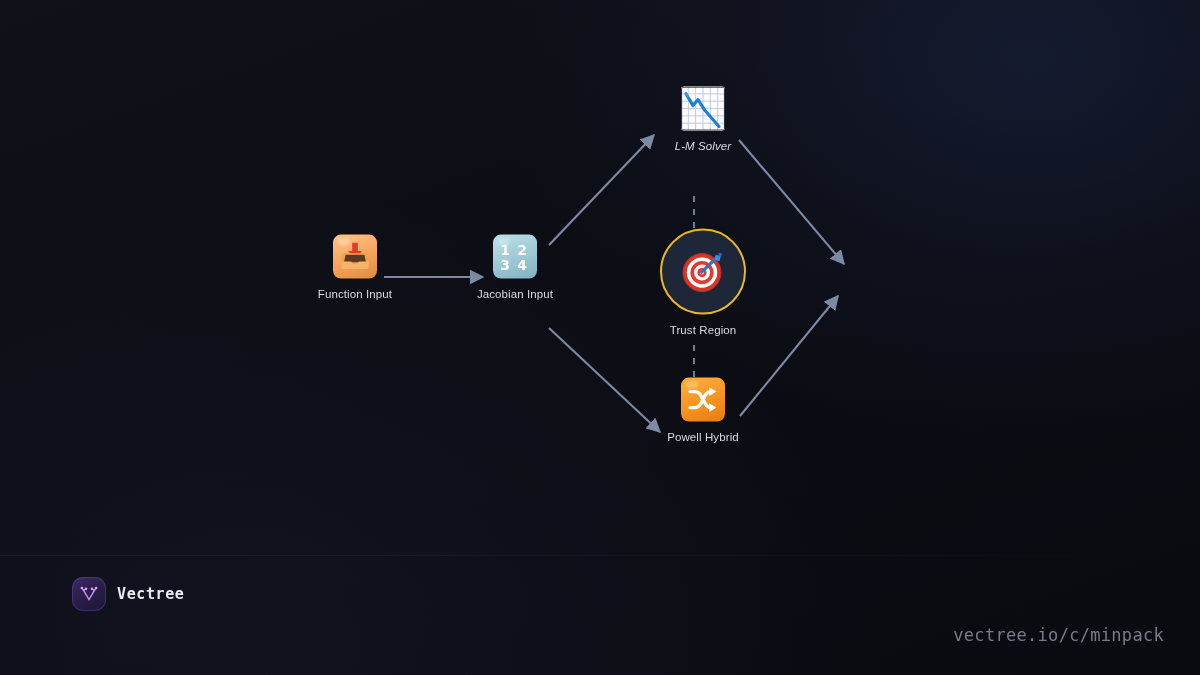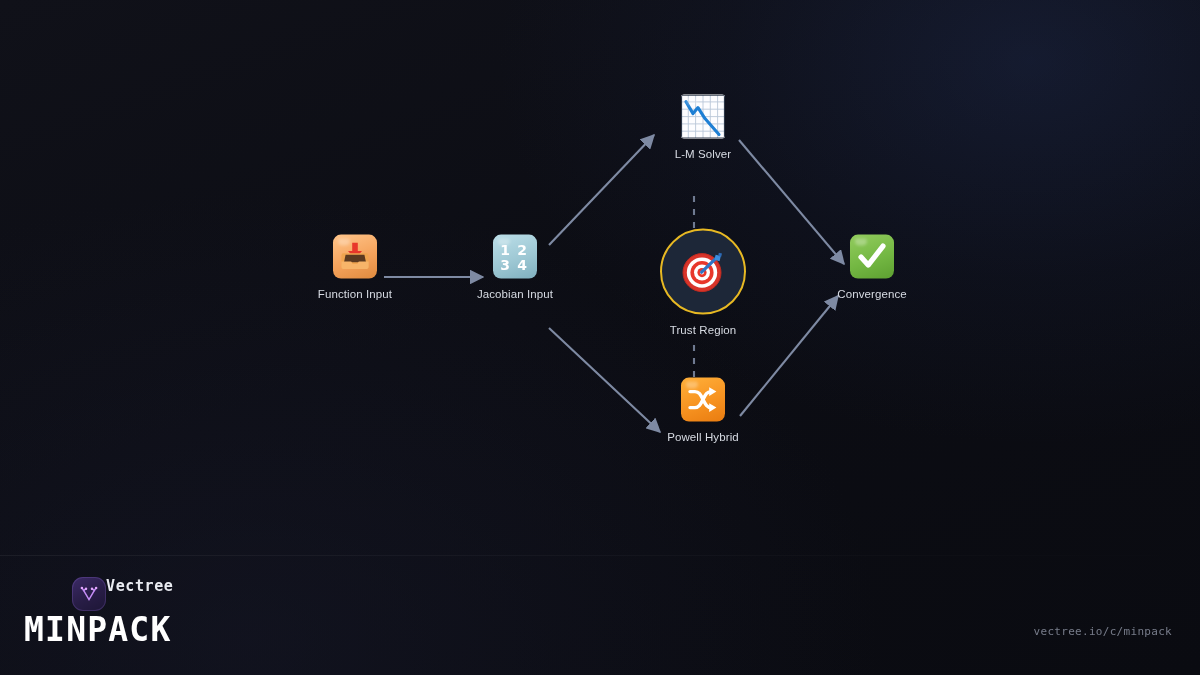--- a/index.html
+++ b/index.html
@@ -70,43 +70,43 @@
     display:flex; align-items:center; justify-content:center;
   }
 
   
   #divider {
     position:absolute; left:0; top:555px; width:1200px; height:1px;
     background:linear-gradient(90deg, rgba(255,255,255,0.055) 0%, rgba(255,255,255,0.028) 55%, rgba(255,255,255,0.0) 100%);
   }
   #brand {
     position:absolute; left:24px; top:577px;
-    display:flex; align-items:flex-start; padding-left:48px;
+    display:flex; align-items:center; gap:11px;padding-left:48px;
   }
   #brand-logo {
     width:34px; height:34px; border-radius:11px;
     background:linear-gradient(150deg,#3c2a67 0%,#281d46 55%,#1d1636 100%);
     display:flex; align-items:center; justify-content:center;
     box-shadow:inset 0 0 0 1px rgba(160,120,230,0.22);
   }
   #brand-name {
     font-family:"DejaVu Sans Mono", monospace;
     font-size:15px; font-weight:700; color:#e9ebf1;
     letter-spacing:0.6px;
   }
   #page-title {
     position:absolute; left:24px; top:613px;
     font-family:"DejaVu Sans Mono", monospace;
     font-size:33px; font-weight:700; color:#ffffff;
     letter-spacing:1.2px; line-height:1;
   }
   #page-url {
-    position:absolute; right:28px; top:625px;
+    position:absolute; right:36px; top:625px;
     font-family:"DejaVu Sans Mono", monospace;
-    font-size:11px; color:#777c8a;
+    font-size:17px; color:#777c8a;
     letter-spacing:0.3px;
   }
 </style>
 </head>
 <body>
 
 <div id="stage">
 
   <svg id="edges" viewBox="0 0 1200 675" xmlns="http://www.w3.org/2000/svg">
     <defs>
@@ -151,21 +151,21 @@
           <text x="8" y="15" font-family="DejaVu Sans, sans-serif" font-size="14" font-weight="700" fill="#ffffff" text-anchor="middle">1</text>
           <text x="25" y="15" font-family="DejaVu Sans, sans-serif" font-size="14" font-weight="700" fill="#ffffff" text-anchor="middle">2</text>
           <text x="8" y="30" font-family="DejaVu Sans, sans-serif" font-size="14" font-weight="700" fill="#ffffff" text-anchor="middle">3</text>
           <text x="25" y="30" font-family="DejaVu Sans, sans-serif" font-size="14" font-weight="700" fill="#ffffff" text-anchor="middle">4</text>
         </svg>
       </div>
     </div>
     <div class="node-label">Jacobian Input</div>
   </div>
 
-  <div class="node" style="left:703px; top:128px;">
+  <div class="node" style="left:703px; top:120px;font-style:italic;">
     <div class="node-icon">
       <div class="chip" style="background:#ffffff; border-radius:3px;">
         <svg width="44" height="44" viewBox="0 0 44 44" xmlns="http://www.w3.org/2000/svg">
           <rect x="0" y="0" width="44" height="44" fill="#fdfdff"></rect>
           <g stroke="#b9c6d8" stroke-width="0.9">
             <line x1="7.3" y1="0" x2="7.3" y2="44"></line>
             <line x1="14.6" y1="0" x2="14.6" y2="44"></line>
             <line x1="22" y1="0" x2="22" y2="44"></line>
             <line x1="29.3" y1="0" x2="29.3" y2="44"></line>
             <line x1="36.6" y1="0" x2="36.6" y2="44"></line>
@@ -212,30 +212,20 @@
           <circle cx="23" cy="25" r="1.9" fill="#ffffff"></circle>
           <path d="M22.6 24.6 L38 9.8" stroke="#2f74c4" stroke-width="3.2" stroke-linecap="round"></path>
           <path d="M36.6 7.2 l5.2 1.2 l-1.2 5.2 l-5.0 -1.4 z" fill="#3b8ee0"></path>
           <path d="M39.8 5.2 l3.2 0.8 l-0.8 3.2 l-3.0 -0.8 z" fill="#2c6ab5"></path>
         </svg>
       </div>
     </div>
     <div class="node-label">Trust Region</div>
   </div>
 
-  <div class="node" style="left:872px; top:268px;">
-    <div class="node-icon">
-      <div class="chip" style="background:linear-gradient(160deg,#93cc5e 0%,#74b843 55%,#5da031 100%);">
-        <svg width="34" height="34" viewBox="0 0 34 34" xmlns="http://www.w3.org/2000/svg">
-          <path d="M6 17.5 L13.2 25.5 L28 6.5" fill="none" stroke="#ffffff" stroke-width="5.2" stroke-linecap="round" stroke-linejoin="round"></path>
-        </svg>
-      </div>
-    </div>
-    <div class="node-label">Convergence</div>
-  </div>
 
   <div id="divider"></div>
 
   <div id="brand">
     <div id="brand-logo">
       <svg width="22" height="22" viewBox="0 0 22 22" xmlns="http://www.w3.org/2000/svg">
         <g stroke="#c48df5" stroke-width="1.5" stroke-linecap="round" fill="none">
           <path d="M5.6 7.4 L11 16.6 L16.4 7.4"></path>
           <path d="M5.6 7.4 L3.9 4.9"></path>
           <path d="M5.6 7.4 L8.0 5.8"></path>
@@ -246,17 +236,16 @@
           <circle cx="3.9" cy="4.9" r="1.25"></circle>
           <circle cx="8.0" cy="5.8" r="1.25"></circle>
           <circle cx="18.1" cy="4.9" r="1.25"></circle>
           <circle cx="14.0" cy="5.8" r="1.25"></circle>
         </g>
       </svg>
     </div>
     <div id="brand-name">Vectree</div>
   </div>
 
-  <div id="page-title">MINPACK</div>
 
   <div id="page-url">vectree.io/c/minpack</div>
 
 </div>
 
 </body></html>

